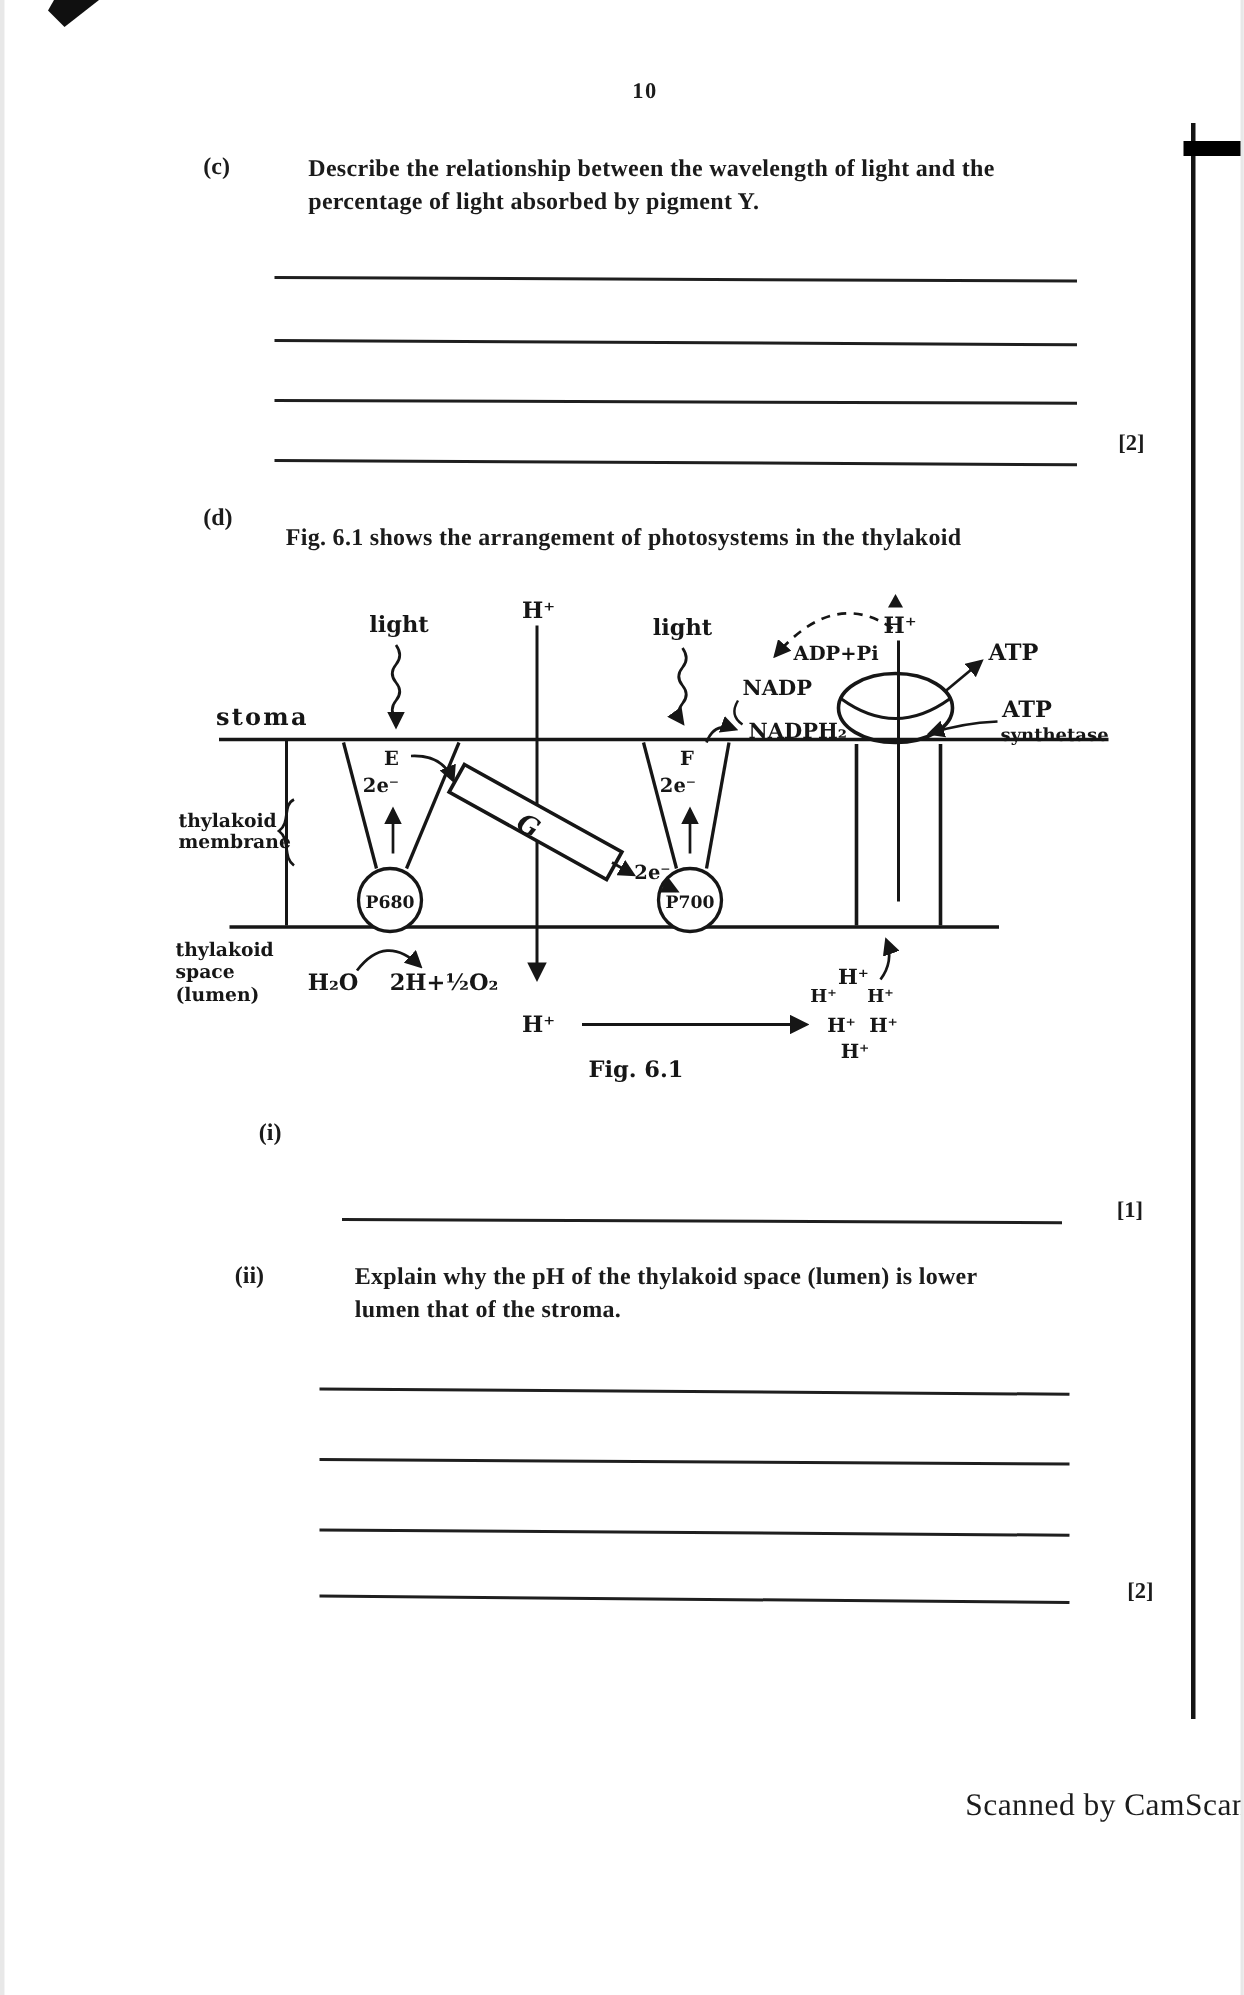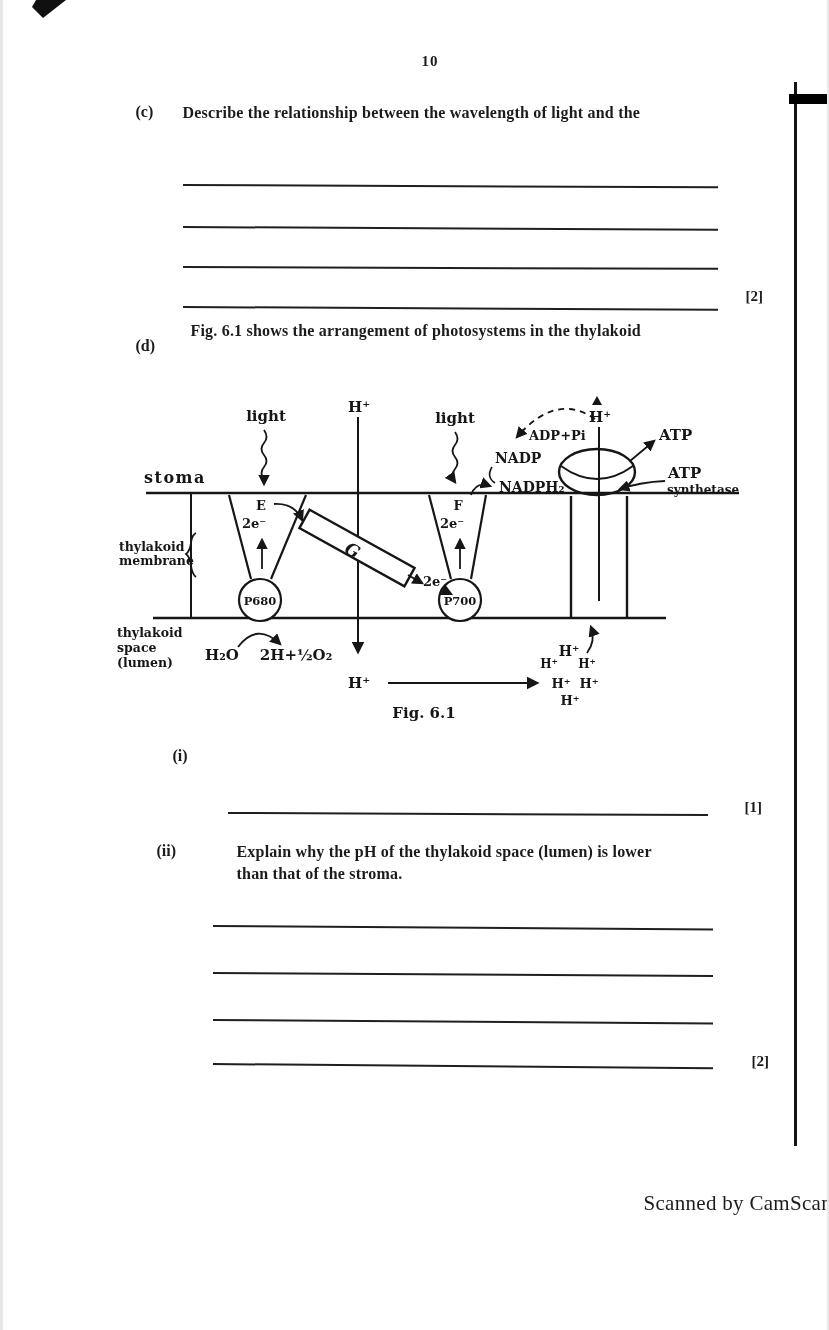--- a/index.html
+++ b/index.html
@@ -27,31 +27,32 @@
   .small-lbl{font-size:12.5px;font-weight:800;}
 </style>
 </head>
 <body>
 
 <div class="page">
 
   <div class="abs page-num">10</div>
 
   <div class="abs q-label" style="left:133px;top:103px;">(c)</div>
-  <div class="abs q-text" style="left:180px;top:102px;width:530px;">
+  <div class="abs q-text" style="left:203px;top:102px;width:530px;">
     <div>Describe the relationship between the wavelength of light and the</div>
+    <div>percentage of light absorbed by pigment Y.</div>
   </div>
   <div class="abs answer-line" style="left:180px;top:184px;width:535px;transform:rotate(0.25deg);"></div>
   <div class="abs answer-line" style="left:180px;top:226px;width:535px;transform:rotate(0.3deg);"></div>
   <div class="abs answer-line" style="left:180px;top:266px;width:535px;transform:rotate(0.2deg);"></div>
   <div class="abs answer-line" style="left:180px;top:306px;width:535px;transform:rotate(0.3deg);"></div>
   <div class="abs marks" style="left:743px;top:288px;">[2]</div>
 
   <div class="abs q-label" style="left:133px;top:337px;">(d)</div>
-  <div class="abs q-text" style="left:188px;top:320px;width:530px;">
+  <div class="abs q-text" style="left:188px;top:348px;width:530px;">
     <div>Fig. 6.1 shows the arrangement of photosystems in the thylakoid</div>
   </div>
 
   <svg width="829" height="1330" viewBox="0 0 829 1330">
     <defs>
       <marker id="ah" viewBox="0 0 10 10" refX="8" refY="5" markerWidth="6.5" markerHeight="6.5" orient="auto">
         <path d="M0,0 L10,5 L0,10 z" fill="#161616"></path>
       </marker>
     </defs>
 
@@ -149,21 +150,21 @@
     <text x="421" y="718" font-size="15" text-anchor="middle">Fig. 6.1</text>
   </svg>
 
   <div class="abs q-label" style="left:170px;top:747px;">(i)</div>
   <div class="abs answer-line" style="left:225px;top:812px;width:480px;transform:rotate(0.25deg);"></div>
   <div class="abs marks" style="left:742px;top:799px;">[1]</div>
 
   <div class="abs q-label" style="left:154px;top:842px;">(ii)</div>
   <div class="abs q-text" style="left:234px;top:841px;width:490px;">
     <div>Explain why the pH of the thylakoid space (lumen) is lower</div>
-    <div>than that of the stroma.</div>
+    <div>lumen that of the stroma.</div>
   </div>
   <div class="abs answer-line" style="left:210px;top:925px;width:500px;transform:rotate(0.4deg);"></div>
   <div class="abs answer-line" style="left:210px;top:972px;width:500px;transform:rotate(0.35deg);"></div>
   <div class="abs answer-line" style="left:210px;top:1019px;width:500px;transform:rotate(0.4deg);"></div>
   <div class="abs answer-line" style="left:210px;top:1063px;width:500px;transform:rotate(0.5deg);"></div>
   <div class="abs marks" style="left:749px;top:1053px;">[2]</div>
 
   <div class="abs vline"></div>
   <div class="abs exam-txt" style="left:836px;top:76px;text-align:right;">Fo</div>
   <div class="abs exam-bar"></div>

